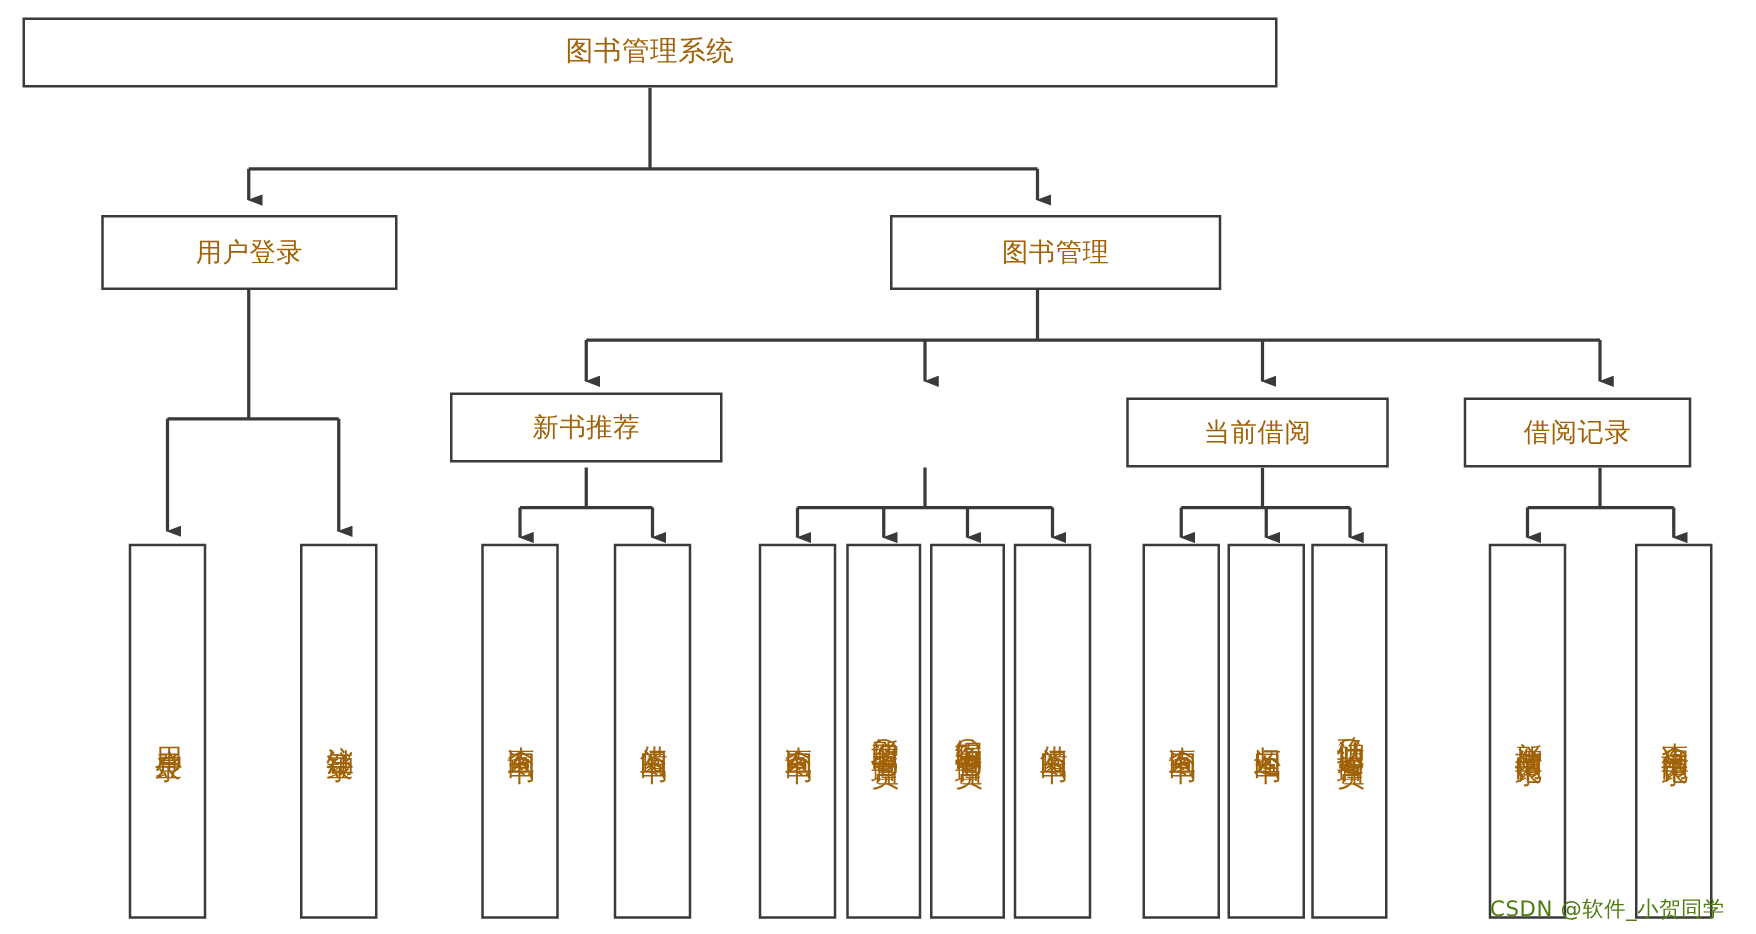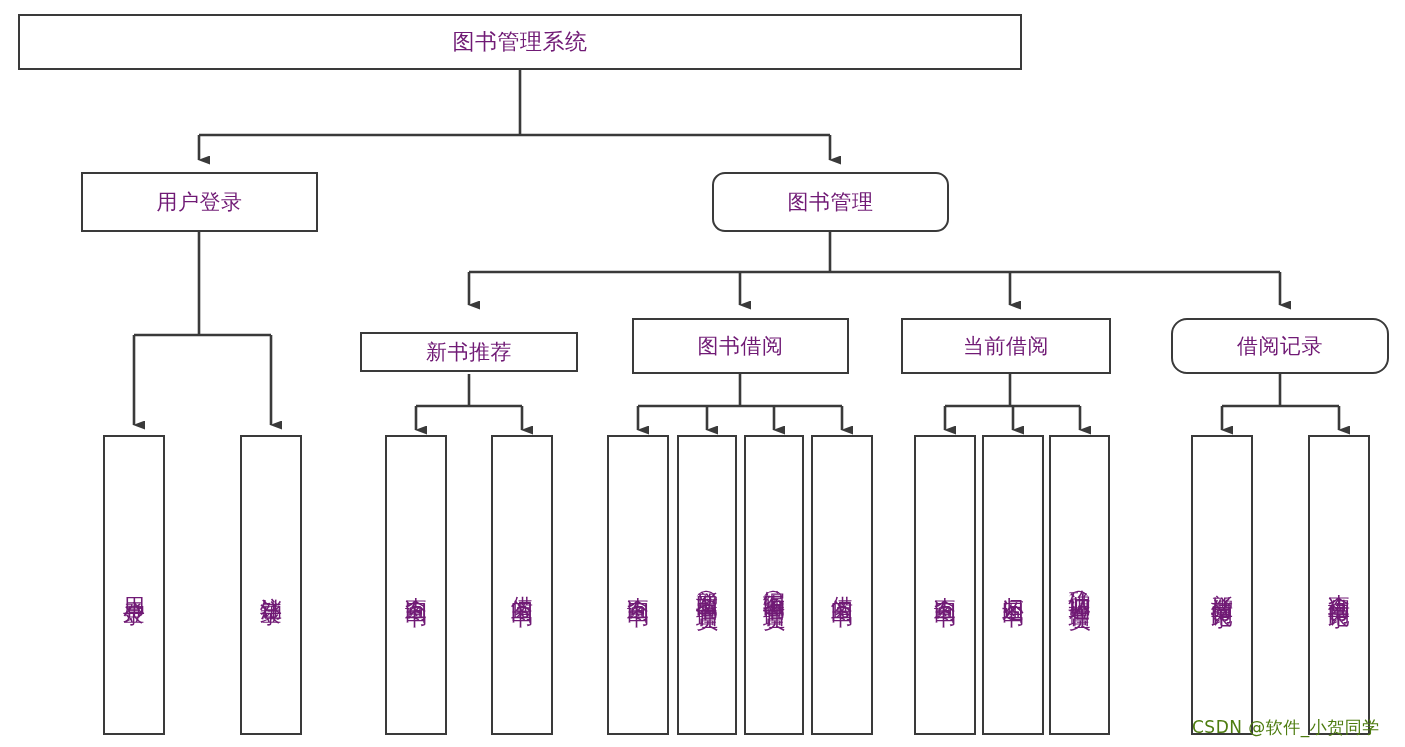--- a/index.html
+++ b/index.html
@@ -27,21 +27,21 @@
     pointer-events: none;
   }
   .node {
     position: absolute;
     box-sizing: border-box;
     background: #ffffff;
     border: 2px solid #3a3a3a;
     display: flex;
     align-items: center;
     justify-content: center;
-    color: #701a75;
+    color: #a16207;
     overflow: hidden;
   }
   .node .lbl {
     display: block;
     text-align: center;
     line-height: 1.05;
     white-space: nowrap;
   }
   
   .node.horiz .lbl {
@@ -127,34 +127,31 @@
     </g>
   </svg>
 
   <div class="node horiz root" style="left:18px; top:14px; width:1004px; height:56px;">
     <span class="lbl">图书管理系统</span>
   </div>
 
   <div class="node horiz" style="left:81px; top:172px; width:237px; height:60px;">
     <span class="lbl">用户登录</span>
   </div>
-  <div class="node horiz" style="left:712px; top:172px; width:237px; height:60px;border-radius:13px;">
+  <div class="node horiz" style="left:712px; top:172px; width:265px; height:60px;">
     <span class="lbl">图书管理</span>
   </div>
 
-  <div class="node horiz" style="left:360px; top:332px; width:218px; height:40px;">
+  <div class="node horiz" style="left:360px; top:314px; width:218px; height:56px;">
     <span class="lbl">新书推荐</span>
-  </div>
-  <div class="node horiz" style="left:632px; top:318px; width:217px; height:56px;">
-    <span class="lbl">图书借阅</span>
   </div>
   <div class="node horiz" style="left:901px; top:318px; width:210px; height:56px;">
     <span class="lbl">当前借阅</span>
   </div>
-  <div class="node horiz" style="left:1171px; top:318px; width:218px; height:56px;border-radius:16px;">
+  <div class="node horiz" style="left:1171px; top:318px; width:182px; height:56px;">
     <span class="lbl">借阅记录</span>
   </div>
 
   <div class="node vert" style="left:103px; top:435px; width:62px; height:300px;">
     <span class="lbl">用户登录</span>
   </div>
   <div class="node vert" style="left:240px; top:435px; width:62px; height:300px;">
     <span class="lbl">注销登录</span>
   </div>
 

